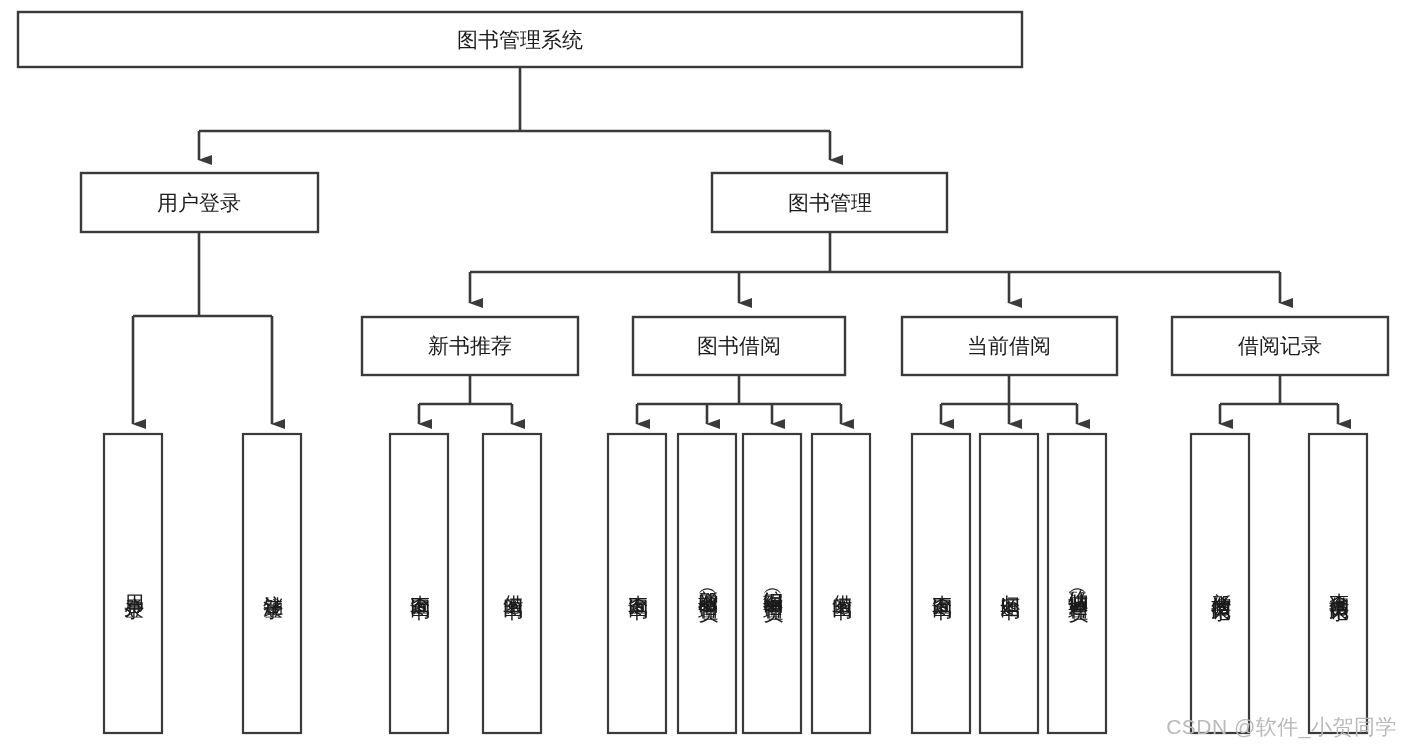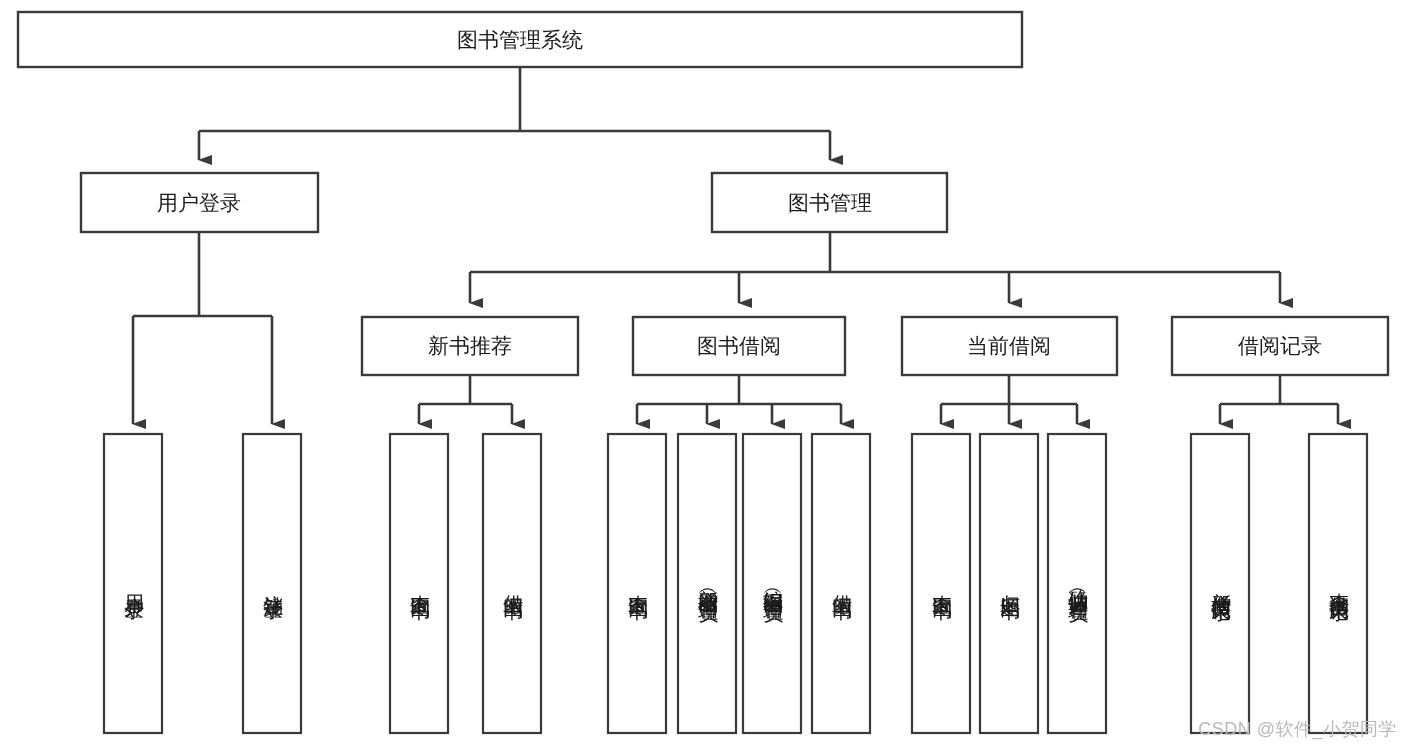--- a/index.html
+++ b/index.html
@@ -54,21 +54,21 @@
     font-size: 20px;
     writing-mode: vertical-rl;
     text-orientation: upright;
     letter-spacing: 2px;
   }
   .watermark {
     position: absolute;
     right: 8px;
     bottom: 6px;
     color: #b9b9b9;
-    font-size: 18px;
+    font-size: 21px;
     font-family: "Liberation Sans", "DejaVu Sans", sans-serif;
     letter-spacing: 0.5px;
     white-space: nowrap;
     pointer-events: none;
   }
 </style>
 </head>
 <body>
 
 <div id="diagram-root">

